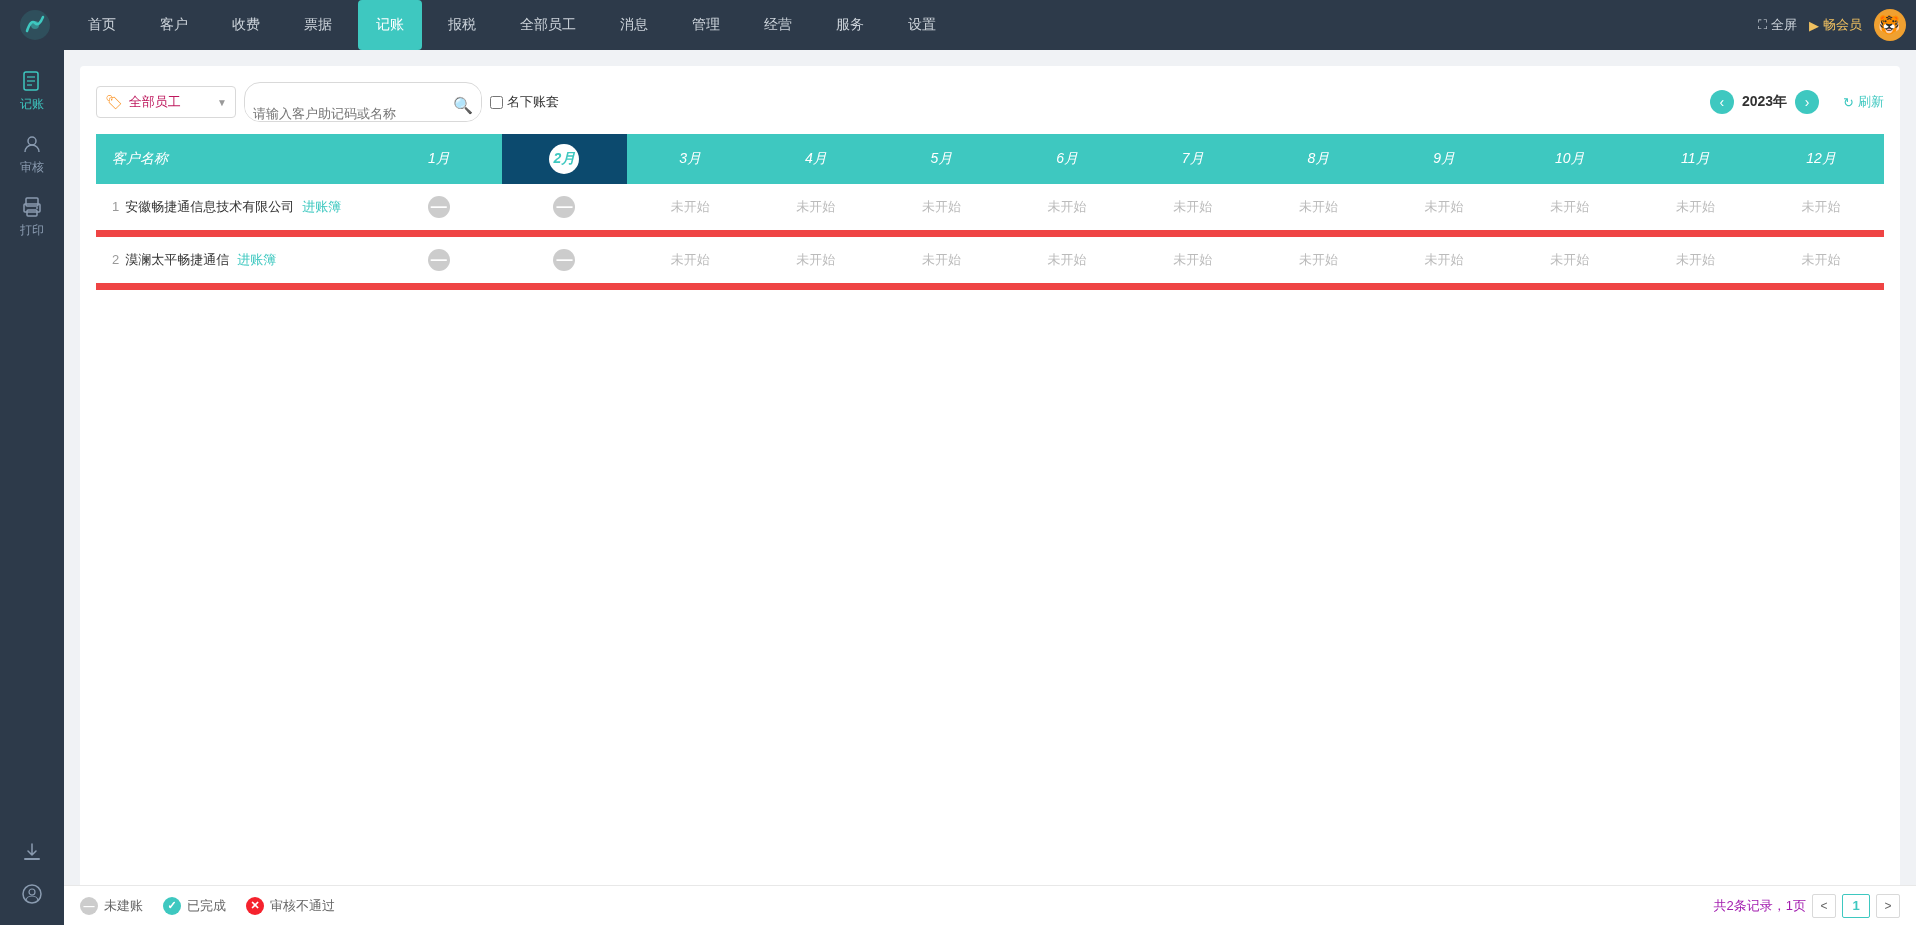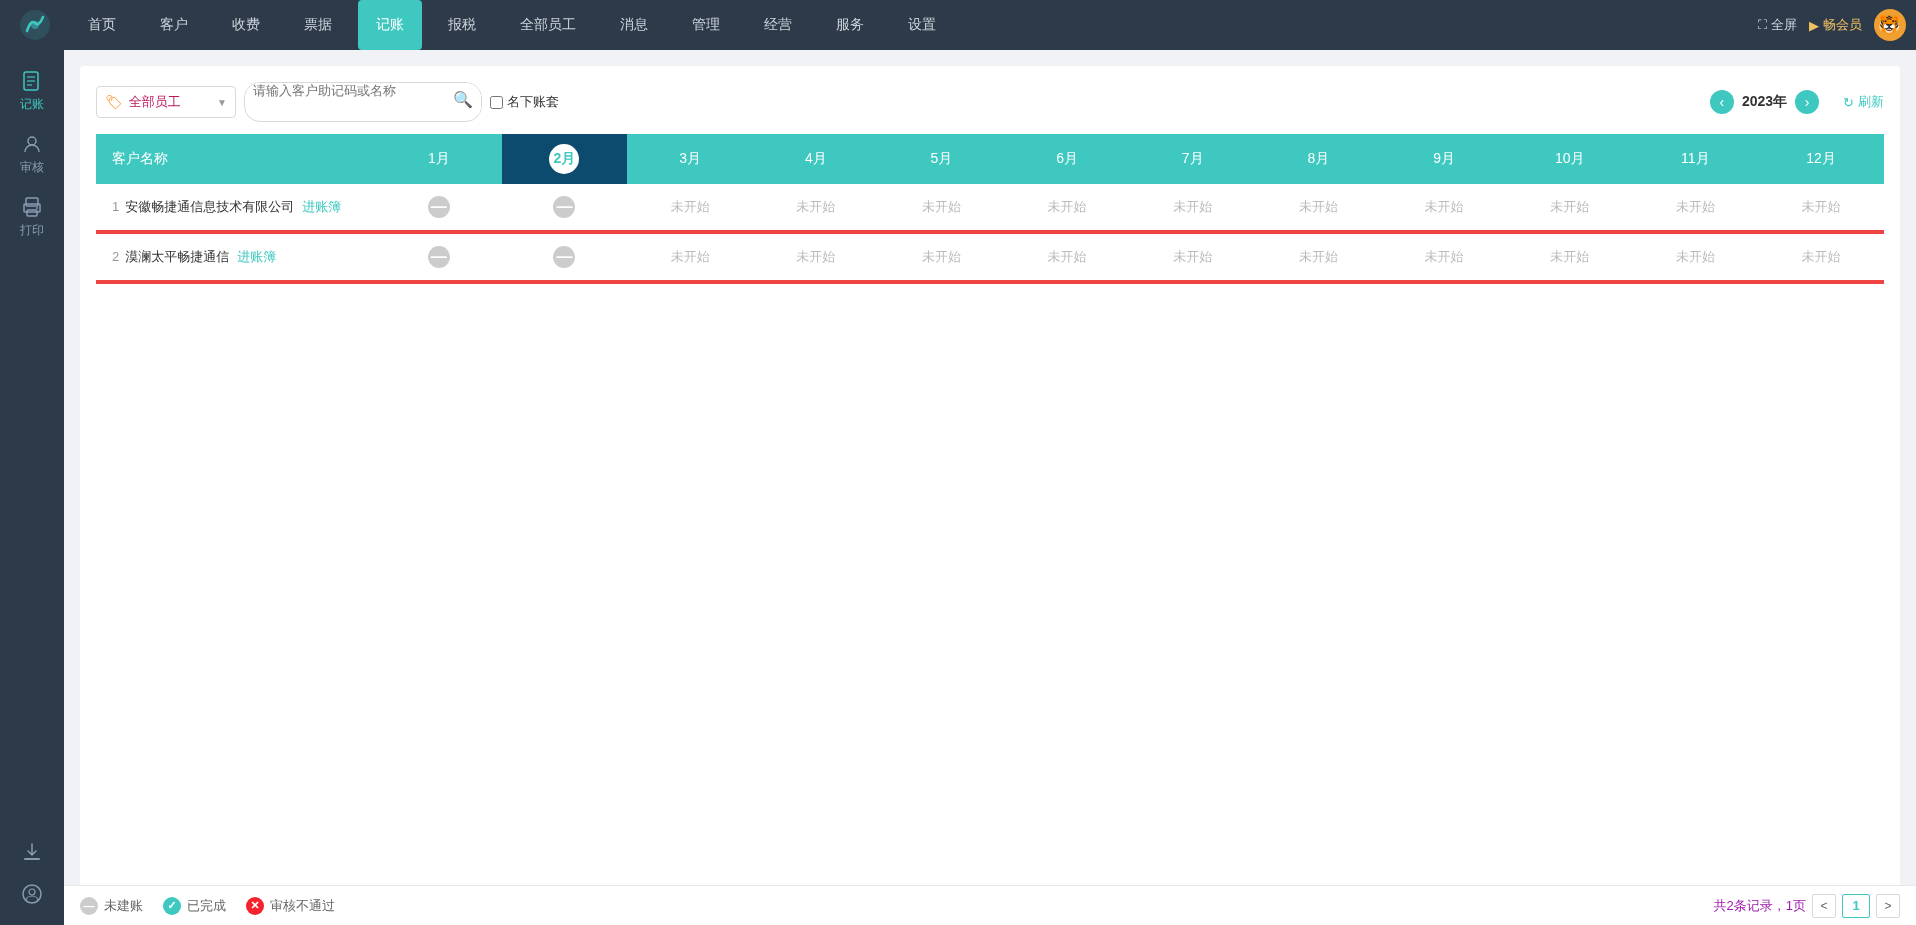--- a/index.html
+++ b/index.html
@@ -164,21 +164,21 @@
       flex: 1;
       font-size: 13px;
       color: #be185d;
     }
     .employee-select .arrow {
       color: #999;
       font-size: 10px;
     }
     .search-box {
       display: flex;
-      align-items: flex-start;
+      align-items: flex-end;
       border: 1px solid #d9d9d9;
       border-radius: 16px;
       height: 40px;
       overflow: hidden;
     }
     .search-input {
       border: none;
       outline: none;
       padding: 0 8px;
       width: 200px;
@@ -251,20 +251,21 @@
     .data-table thead tr {
       background: #3ec8c0;
       color: #fff;
     }
     .data-table thead th {
       padding: 10px 4px;
       font-weight: normal;
       font-size: 14px;
       text-align: center;
       border: none;
+      font-style: italic;
     }
     .data-table thead th:first-child {
       text-align: left;
       padding-left: 16px;
     }
     .th-month-active {
       background: #0c4a6e;
       position: relative;
     }
     .month-circle {
@@ -273,21 +274,21 @@
       justify-content: center;
       width: 30px;
       height: 30px;
       background: #fff;
       color: #3ec8c0;
       border-radius: 50%;
       font-size: 14px;
       font-weight: bold;
     }
     .data-table tbody tr {
-      border-bottom: 4px solid #ef4444;
+      border-bottom: 7px solid #ef4444;
       margin-top: 12px;
     }
     .data-table tbody td {
       padding: 12px 8px;
       text-align: center;
       font-size: 13px;
       color: #333;
       vertical-align: middle;
     }
     .data-table tbody td:first-child {

